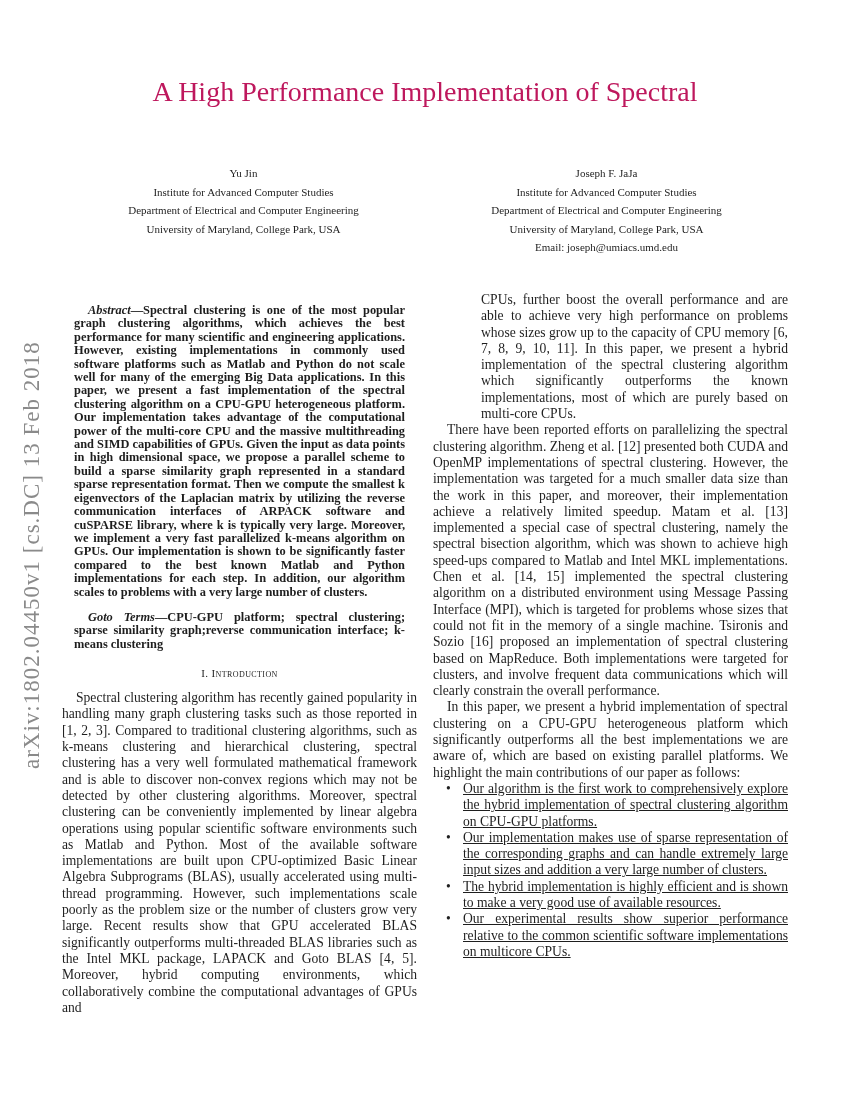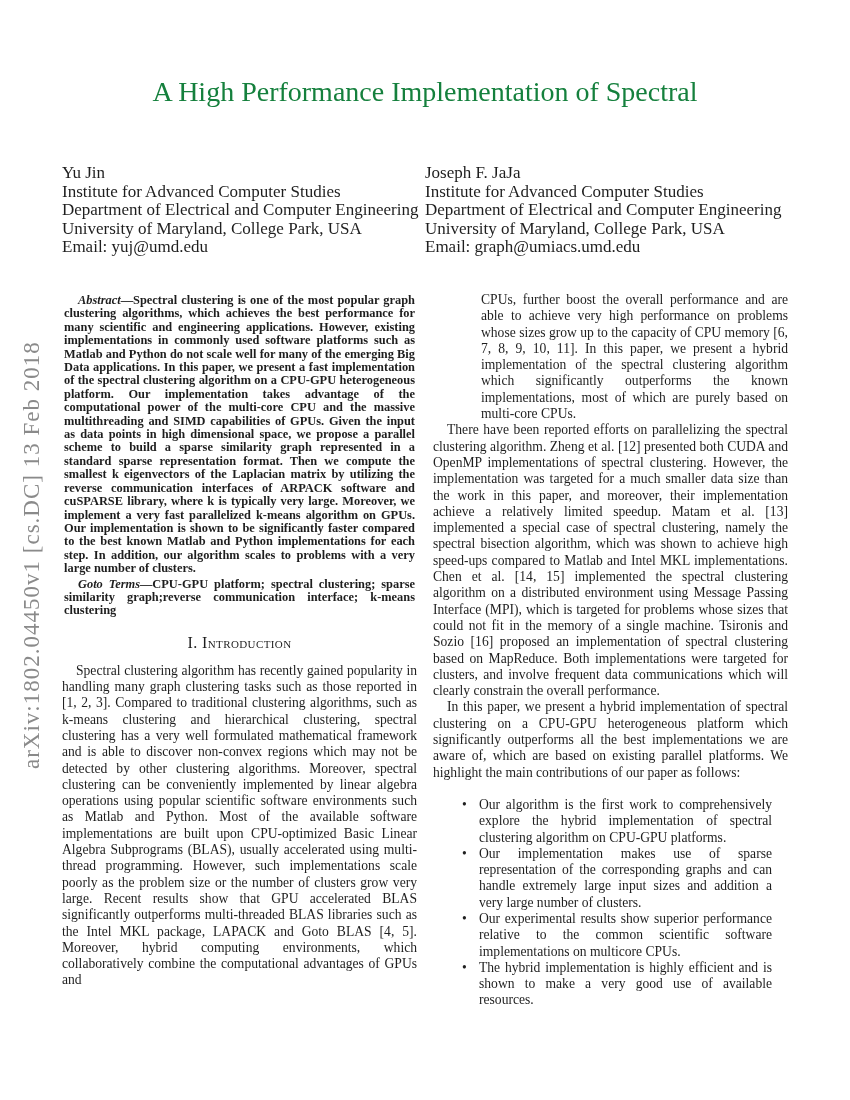--- a/index.html
+++ b/index.html
@@ -33,78 +33,80 @@
 
   
   .title-block {
     position: absolute;
     top: 74px;
     left: 0;
     width: 850px;
     text-align: center;
     font-size: 28px;
     line-height: 36px;
-    color: #15803d;
+    color: #be185d;
   }
 
   
   .authors-row {
     position: absolute;
     top: 164px;
     left: 62px;
     width: 726px;
     display: flex;
   }
   .author-block {
     width: 50%;
-    font-size: 17px;
+    text-align: center;
+    font-size: 11px;
     line-height: 18.6px;
   }
 
   
   .body-row {
     position: absolute;
     top: 292px;
     left: 62px;
     width: 726px;
     display: flex;
     gap: 16px;
   }
   .col {
     width: 355px;
     text-align: justify;
   }
   .abstract-par, .index-par {
     font-size: 12.4px;
     line-height: 13.4px;
     font-weight: bold;
-    margin: 2px;
+    margin: 12px;
     text-indent: 14px;
   }
   .lead-label { font-style: italic; }
   .section-heading {
-    font-size: 16px;
+    font-size: 11px;
     font-weight: normal;
     font-variant: small-caps;
     text-align: center;
     margin: 16px 0 11px 0;
     letter-spacing: 0.4px;
   }
   .body-par {
     font-size: 13.6px;
     line-height: 16.3px;
     margin: 0;
     text-indent: 14px;
   }
   .body-par.no-indent { text-indent: 0; margin-left: 48px; }
 
   .contrib-list {
-    margin: 16px;
+    margin: 0;
     padding: 0 0 0 13px;
     list-style: none;
+    text-decoration: underline;
   }
   .contrib-list li {
     position: relative;
     padding-left: 17px;
     font-size: 13.6px;
     line-height: 16.3px;
     text-align: justify;
   }
   .contrib-list li::before {
     content: "\2022";
@@ -123,47 +125,46 @@
   <div class="title-block">
     <div>A High Performance Implementation of Spectral</div>
   </div>
 
   <div class="authors-row">
     <div class="author-block">
       <div>Yu Jin</div>
       <div>Institute for Advanced Computer Studies</div>
       <div>Department of Electrical and Computer Engineering</div>
       <div>University of Maryland, College Park, USA</div>
-      <div>Email: yuj@umd.edu</div>
     </div>
     <div class="author-block">
       <div>Joseph F. JaJa</div>
       <div>Institute for Advanced Computer Studies</div>
       <div>Department of Electrical and Computer Engineering</div>
       <div>University of Maryland, College Park, USA</div>
-      <div>Email: graph@umiacs.umd.edu</div>
+      <div>Email: joseph@umiacs.umd.edu</div>
     </div>
   </div>
 
   <div class="body-row">
 
     <div class="col">
       <p class="abstract-par"><span class="lead-label">Abstract</span><span>—Spectral clustering is one of the most popular graph clustering algorithms, which achieves the best performance for many scientific and engineering applications. However, existing implementations in commonly used software platforms such as Matlab and Python do not scale well for many of the emerging Big Data applications. In this paper, we present a fast implementation of the spectral clustering algorithm on a CPU-GPU heterogeneous platform. Our implementation takes advantage of the computational power of the multi-core CPU and the massive multithreading and SIMD capabilities of GPUs. Given the input as data points in high dimensional space, we propose a parallel scheme to build a sparse similarity graph represented in a standard sparse representation format. Then we compute the smallest k eigenvectors of the Laplacian matrix by utilizing the reverse communication interfaces of ARPACK software and cuSPARSE library, where k is typically very large. Moreover, we implement a very fast parallelized k-means algorithm on GPUs. Our implementation is shown to be significantly faster compared to the best known Matlab and Python implementations for each step. In addition, our algorithm scales to problems with a very large number of clusters.</span></p>
       <p class="index-par"><span class="lead-label">Goto Terms</span><span>—CPU-GPU platform; spectral clustering; sparse similarity graph;reverse communication interface; k-means clustering</span></p>
       <h2 class="section-heading">I. Introduction</h2>
       <p class="body-par">Spectral clustering algorithm has recently gained popularity in handling many graph clustering tasks such as those reported in [1, 2, 3]. Compared to traditional clustering algorithms, such as k-means clustering and hierarchical clustering, spectral clustering has a very well formulated mathematical framework and is able to discover non-convex regions which may not be detected by other clustering algorithms. Moreover, spectral clustering can be conveniently implemented by linear algebra operations using popular scientific software environments such as Matlab and Python. Most of the available software implementations are built upon CPU-optimized Basic Linear Algebra Subprograms (BLAS), usually accelerated using multi-thread programming. However, such implementations scale poorly as the problem size or the number of clusters grow very large. Recent results show that GPU accelerated BLAS significantly outperforms multi-threaded BLAS libraries such as the Intel MKL package, LAPACK and Goto BLAS [4, 5]. Moreover, hybrid computing environments, which collaboratively combine the computational advantages of GPUs and</p>
     </div>
 
     <div class="col">
       <p class="body-par no-indent">CPUs, further boost the overall performance and are able to achieve very high performance on problems whose sizes grow up to the capacity of CPU memory [6, 7, 8, 9, 10, 11]. In this paper, we present a hybrid implementation of the spectral clustering algorithm which significantly outperforms the known implementations, most of which are purely based on multi-core CPUs.</p>
       <p class="body-par">There have been reported efforts on parallelizing the spectral clustering algorithm. Zheng et al. [12] presented both CUDA and OpenMP implementations of spectral clustering. However, the implementation was targeted for a much smaller data size than the work in this paper, and moreover, their implementation achieve a relatively limited speedup. Matam et al. [13] implemented a special case of spectral clustering, namely the spectral bisection algorithm, which was shown to achieve high speed-ups compared to Matlab and Intel MKL implementations. Chen et al. [14, 15] implemented the spectral clustering algorithm on a distributed environment using Message Passing Interface (MPI), which is targeted for problems whose sizes that could not fit in the memory of a single machine. Tsironis and Sozio [16] proposed an implementation of spectral clustering based on MapReduce. Both implementations were targeted for clusters, and involve frequent data communications which will clearly constrain the overall performance.</p>
       <p class="body-par">In this paper, we present a hybrid implementation of spectral clustering on a CPU-GPU heterogeneous platform which significantly outperforms all the best implementations we are aware of, which are based on existing parallel platforms. We highlight the main contributions of our paper as follows:</p>
       <ul class="contrib-list">
         <li>Our algorithm is the first work to comprehensively explore the hybrid implementation of spectral clustering algorithm on CPU-GPU platforms.</li>
         <li>Our implementation makes use of sparse representation of the corresponding graphs and can handle extremely large input sizes and addition a very large number of clusters.</li>
+        <li>The hybrid implementation is highly efficient and is shown to make a very good use of available resources.</li>
         <li>Our experimental results show superior performance relative to the common scientific software implementations on multicore CPUs.</li>
-        <li>The hybrid implementation is highly efficient and is shown to make a very good use of available resources.</li>
       </ul>
     </div>
 
   </div>
 
 </div>
 
 </body></html>

